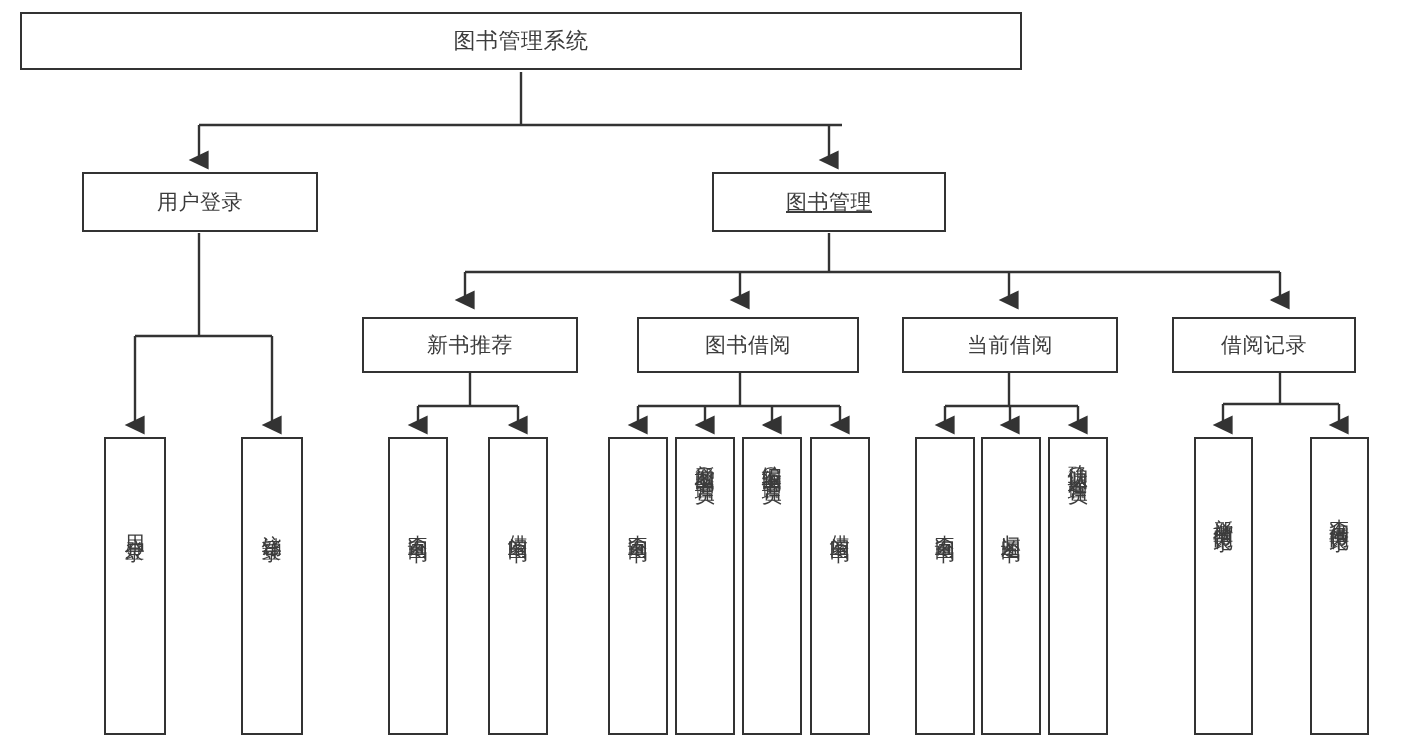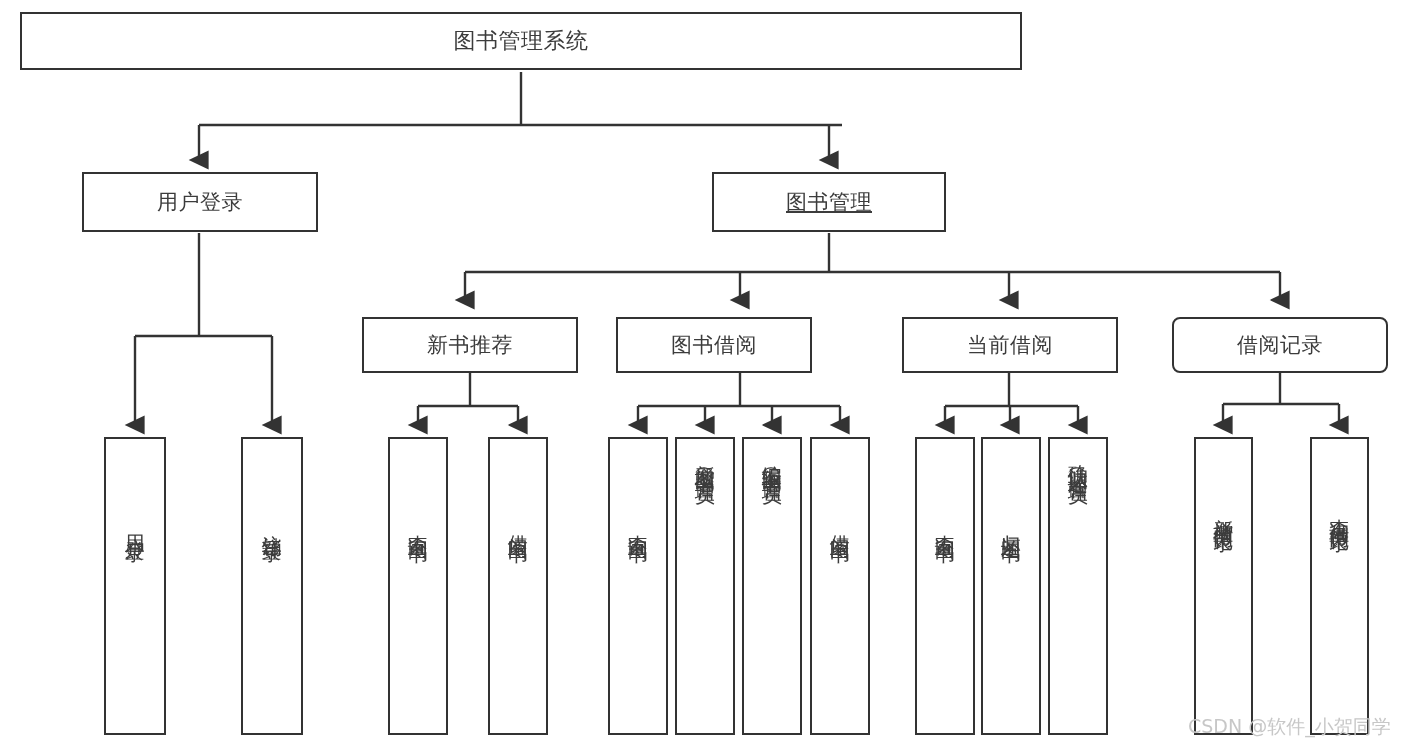--- a/index.html
+++ b/index.html
@@ -164,29 +164,29 @@
   </div>
 
   <div class="node horizontal" style="left:712px; top:172px; width:234px; height:60px;text-decoration:underline;">
     <span class="node-label">图书管理</span>
   </div>
 
   <div class="node horizontal" style="left:362px; top:317px; width:216px; height:56px;">
     <span class="node-label">新书推荐</span>
   </div>
 
-  <div class="node horizontal" style="left:616px; top:317px; width:196px; height:56px;">
+  <div class="node horizontal" style="left:637px; top:317px; width:222px; height:56px;">
     <span class="node-label">图书借阅</span>
   </div>
 
   <div class="node horizontal" style="left:902px; top:317px; width:216px; height:56px;justify-content:center;">
     <span class="node-label">当前借阅</span>
   </div>
 
-  <div class="node horizontal" style="left:1172px; top:317px; width:216px; height:56px;border-radius:8px;">
+  <div class="node horizontal" style="left:1172px; top:317px; width:184px; height:56px;">
     <span class="node-label">借阅记录</span>
   </div>
 
   <div class="node vertical mid" style="left:104px; top:437px; width:62px; height:298px;">
     <span class="node-label">用户登录</span>
   </div>
 
   <div class="node vertical mid" style="left:241px; top:437px; width:62px; height:298px;">
     <span class="node-label">注销登录</span>
   </div>
@@ -228,15 +228,14 @@
   </div>
 
   <div class="node vertical mid2" style="left:1194px; top:437px; width:59px; height:298px;">
     <span class="node-label">新增借阅记录</span>
   </div>
 
   <div class="node vertical mid2" style="left:1310px; top:437px; width:59px; height:298px;">
     <span class="node-label">查询借阅记录</span>
   </div>
 
-  <div class="watermark">CSDN @软件_小贺同学</div>
 
 </div>
 
 </body></html>

